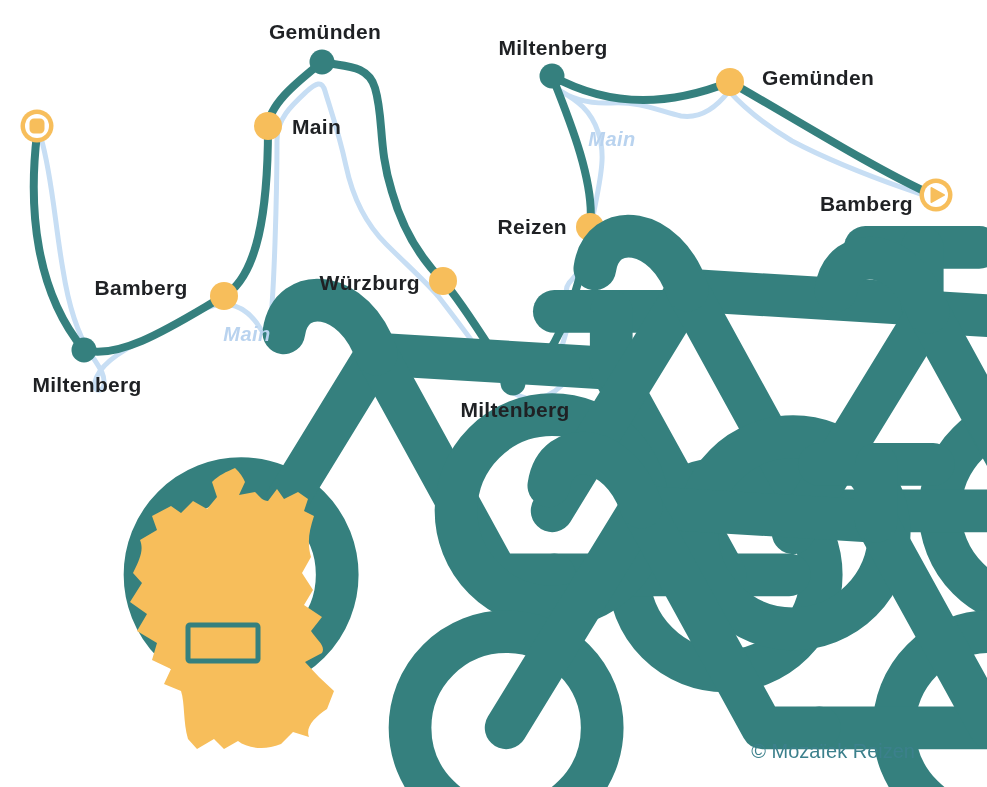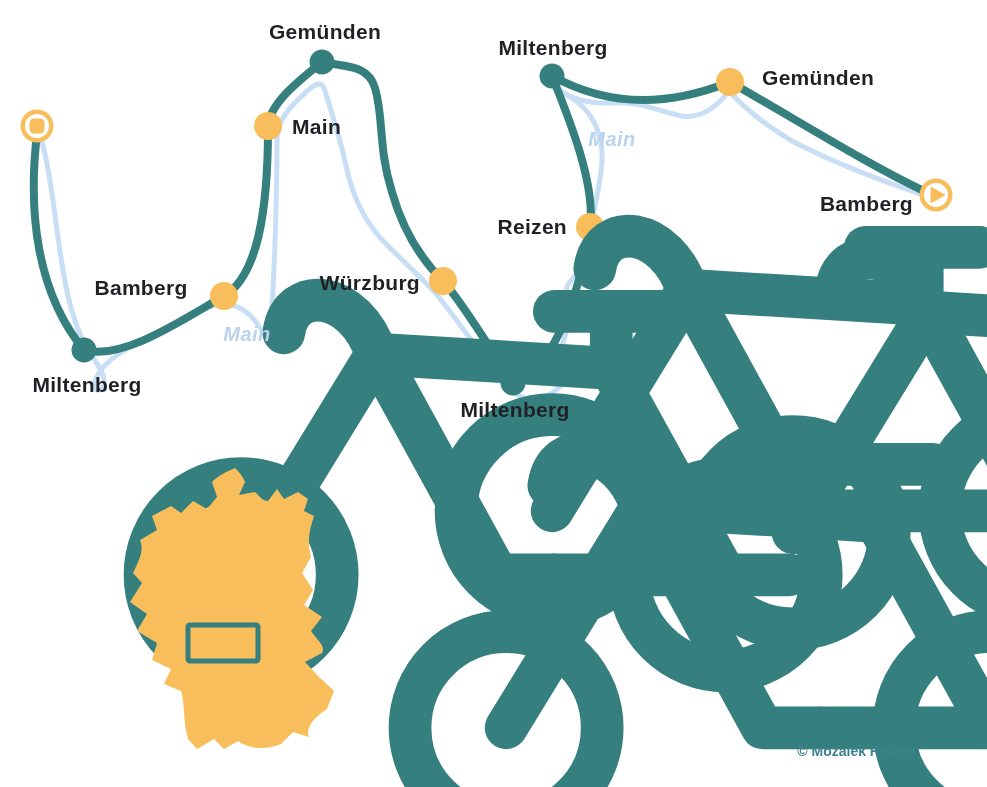--- a/index.html
+++ b/index.html
@@ -33,21 +33,21 @@
   }
   .anchor-center{transform:translate(-50%,-50%);}
   .anchor-left{transform:translateY(-50%);}
   .anchor-right{transform:translate(-100%,-50%);}
   .river-label{
     position:absolute;white-space:nowrap;color:var(--river-label-blue);
     font-size:20px;font-weight:700;letter-spacing:.5px;transform:translate(-50%,-50%);font-style:italic;
   }
   .copyright{
     position:absolute;white-space:nowrap;color:var(--copyright-teal);
-    font-size:14px;font-weight:700;transform:translate(-100%,-50%);
+    font-size:20px;font-weight:400;transform:translate(-100%,-50%);
   }
 </style>
 </head>
 <body>
 
 <div class="canvas">
 
   <svg class="layer" width="987" height="787" viewBox="0 0 987 787">
     <defs>
       <symbol id="bike" viewBox="0 0 104 64">

